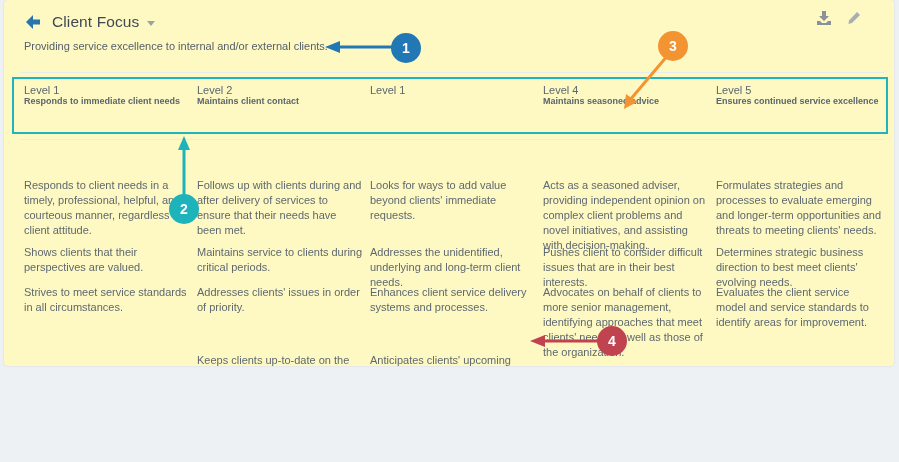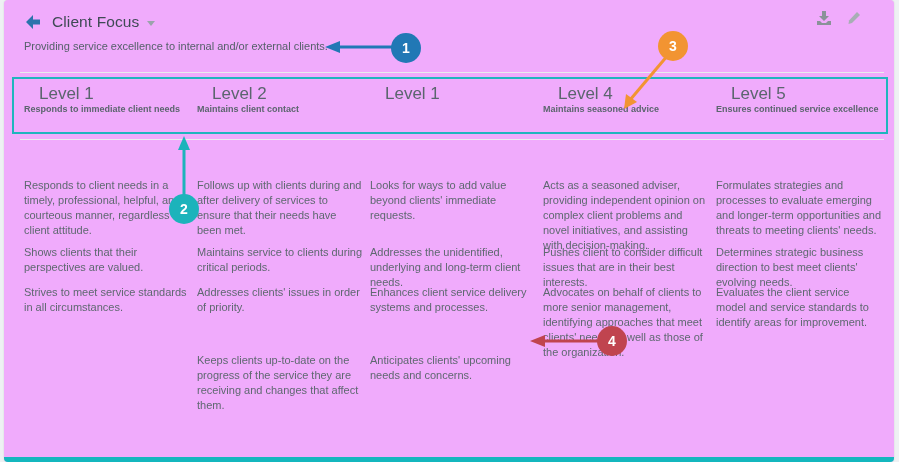--- a/index.html
+++ b/index.html
@@ -1,21 +1,21 @@
 <!DOCTYPE html>
 <html><head>
   <meta charset="utf-8">
   <style>
     * { box-sizing: border-box; margin: 0; padding: 0; }
     html, body { width: 899px; height: 462px; overflow: hidden; background: #eef1f3; }
     body { font-family: "Liberation Sans", "DejaVu Sans", sans-serif; position: relative; }
 
     .card {
-      position: absolute; left: 4px; top: 0; width: 890px; height: 462px;
-      background: #f0abfc; border-radius: 4px;
+      position: absolute; left: 4px; top: 0; width: 890px; height: 366px;
+      background: #fef9c3; border-radius: 4px;
       box-shadow: 0 0 2px rgba(0,0,0,0.12);
       overflow: hidden;
     }
 
     .header { position: absolute; left: 20px; top: 10px; height: 24px; display: flex; align-items: center; }
     .back-icon { width: 18px; height: 18px; display: inline-block; margin-right: 10px; cursor: pointer; }
     .title { font-size: 15.5px; color: #3f4a55; letter-spacing: 0.1px; }
     .caret { width: 0; height: 0; border-left: 4px solid transparent; border-right: 4px solid transparent; border-top: 5px solid #9aa3ab; margin-left: 8px; margin-top: 2px; cursor: pointer; }
 
     .actions { position: absolute; right: 32px; top: 10px; display: flex; gap: 14px; align-items: center; }
@@ -24,21 +24,21 @@
     .description { position: absolute; left: 20px; top: 40px; font-size: 11px; color: #55606a; }
 
     .divider-top { position: absolute; left: 16px; right: 10px; top: 72px; height: 1px; background: #e9ecee; }
 
     .levels-box {
       position: absolute; left: 8px; top: 77px; width: 876px; height: 57px;
       border: 2px solid #1fb5bd;
     }
     .levels-row { position: absolute; left: 20px; top: 84px; width: 870px; }
     .level-col { position: absolute; top: 0; width: 170px; }
-    .level-name { font-size: 17px; color: #5b656e; margin-left: 15px; }
+    .level-name { font-size: 11px; color: #5b656e; }
     .level-sub { font-size: 9px; color: #5b656e; font-weight: bold; white-space: nowrap; }
 
     .divider-2 { position: absolute; left: 16px; right: 10px; top: 139px; height: 1px; background: #e9ecee; }
 
     .grid { position: absolute; left: 20px; top: 156px; width: 870px; }
     .col { position: absolute; top: 0; width: 166px; }
     .item { font-size: 11px; line-height: 15px; color: #5e6870; position: absolute; left: 0; width: 166px; margin-top: 22px; }
 
     .footer {
       position: absolute; left: 0; top: 413px; width: 890px; height: 49px;

